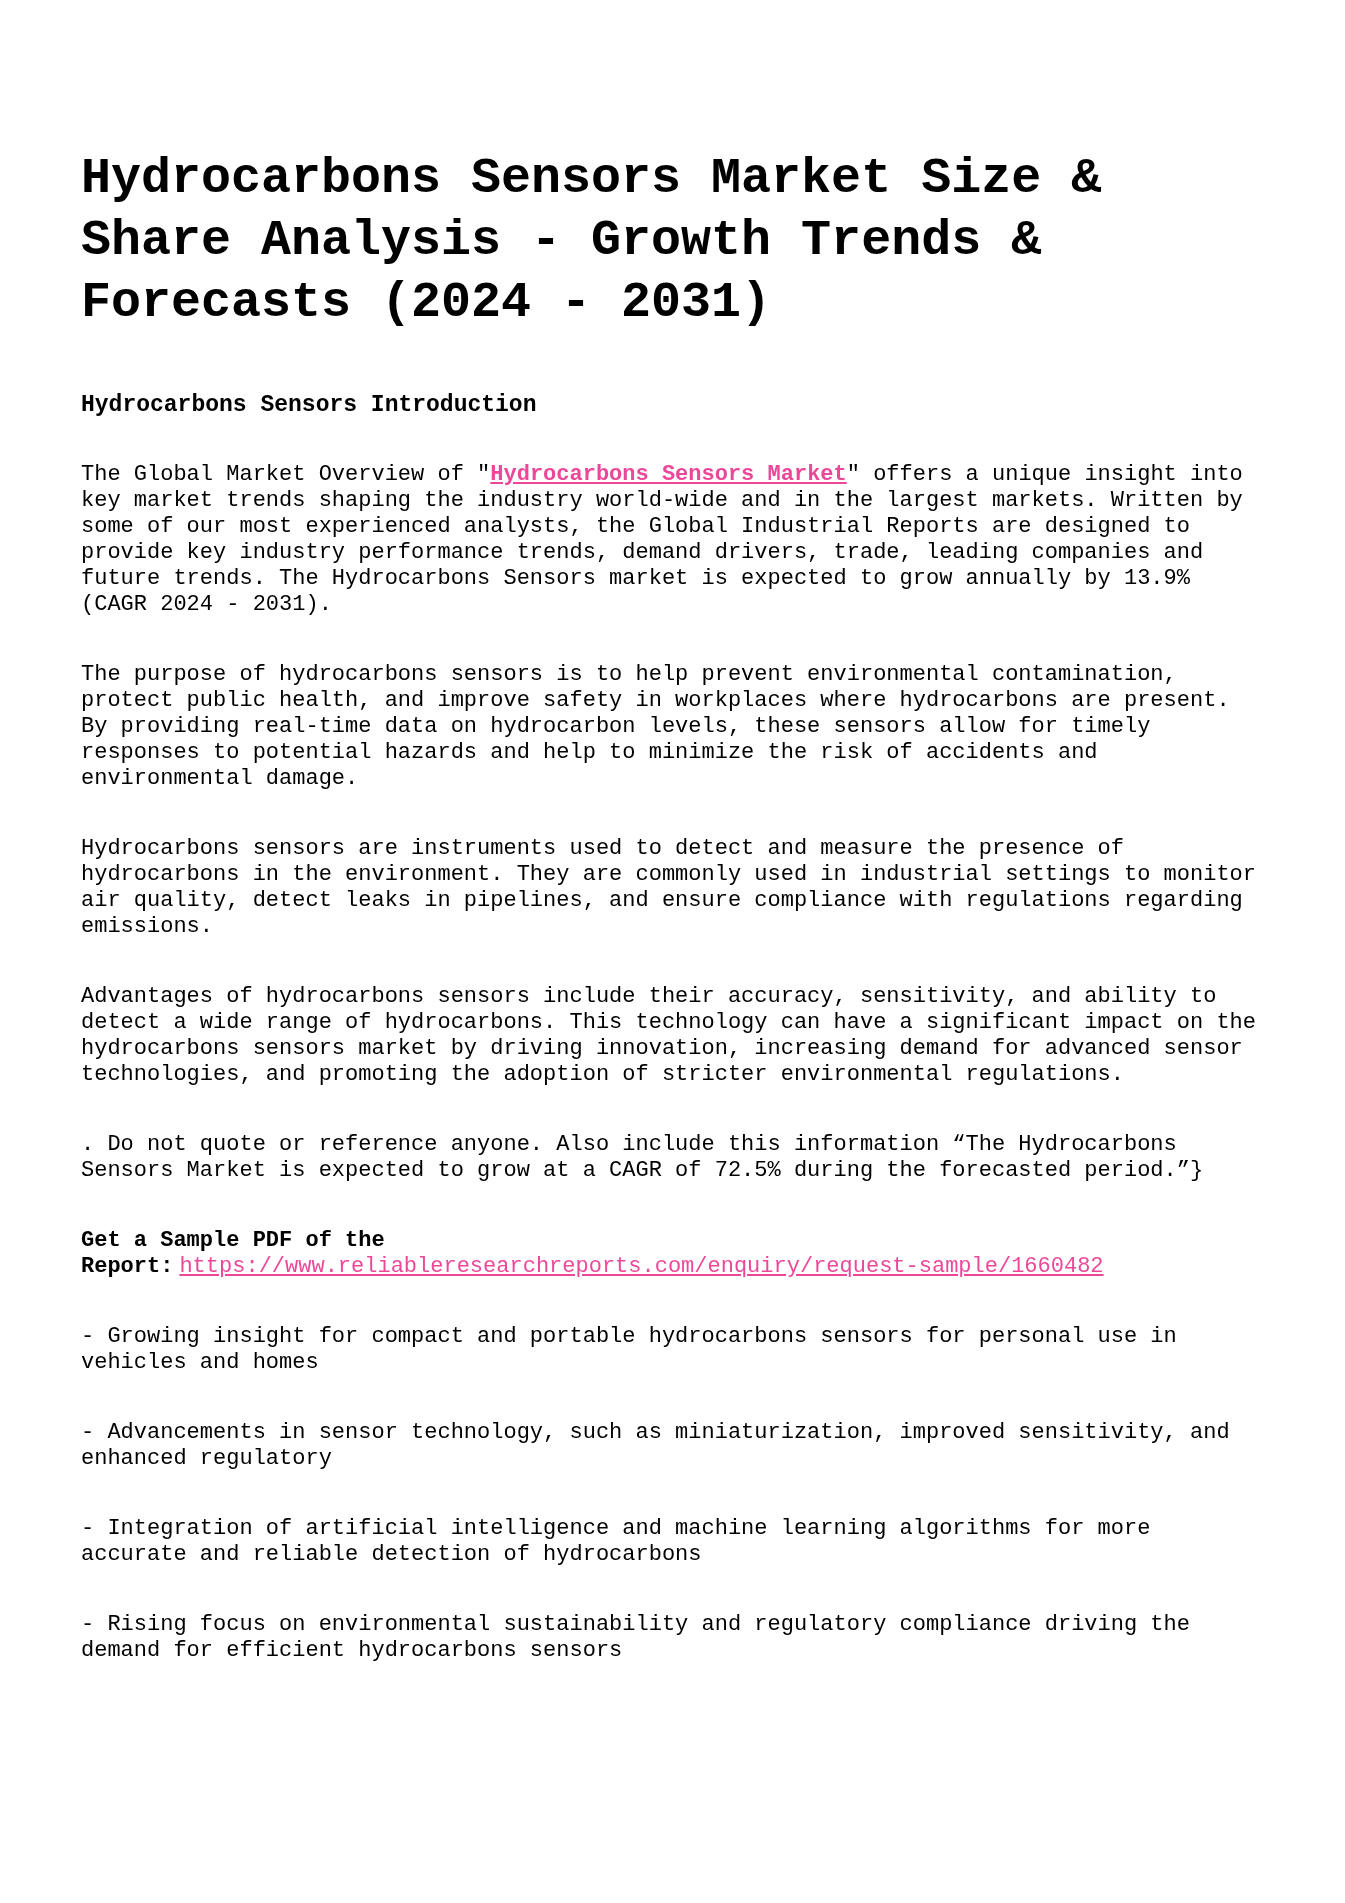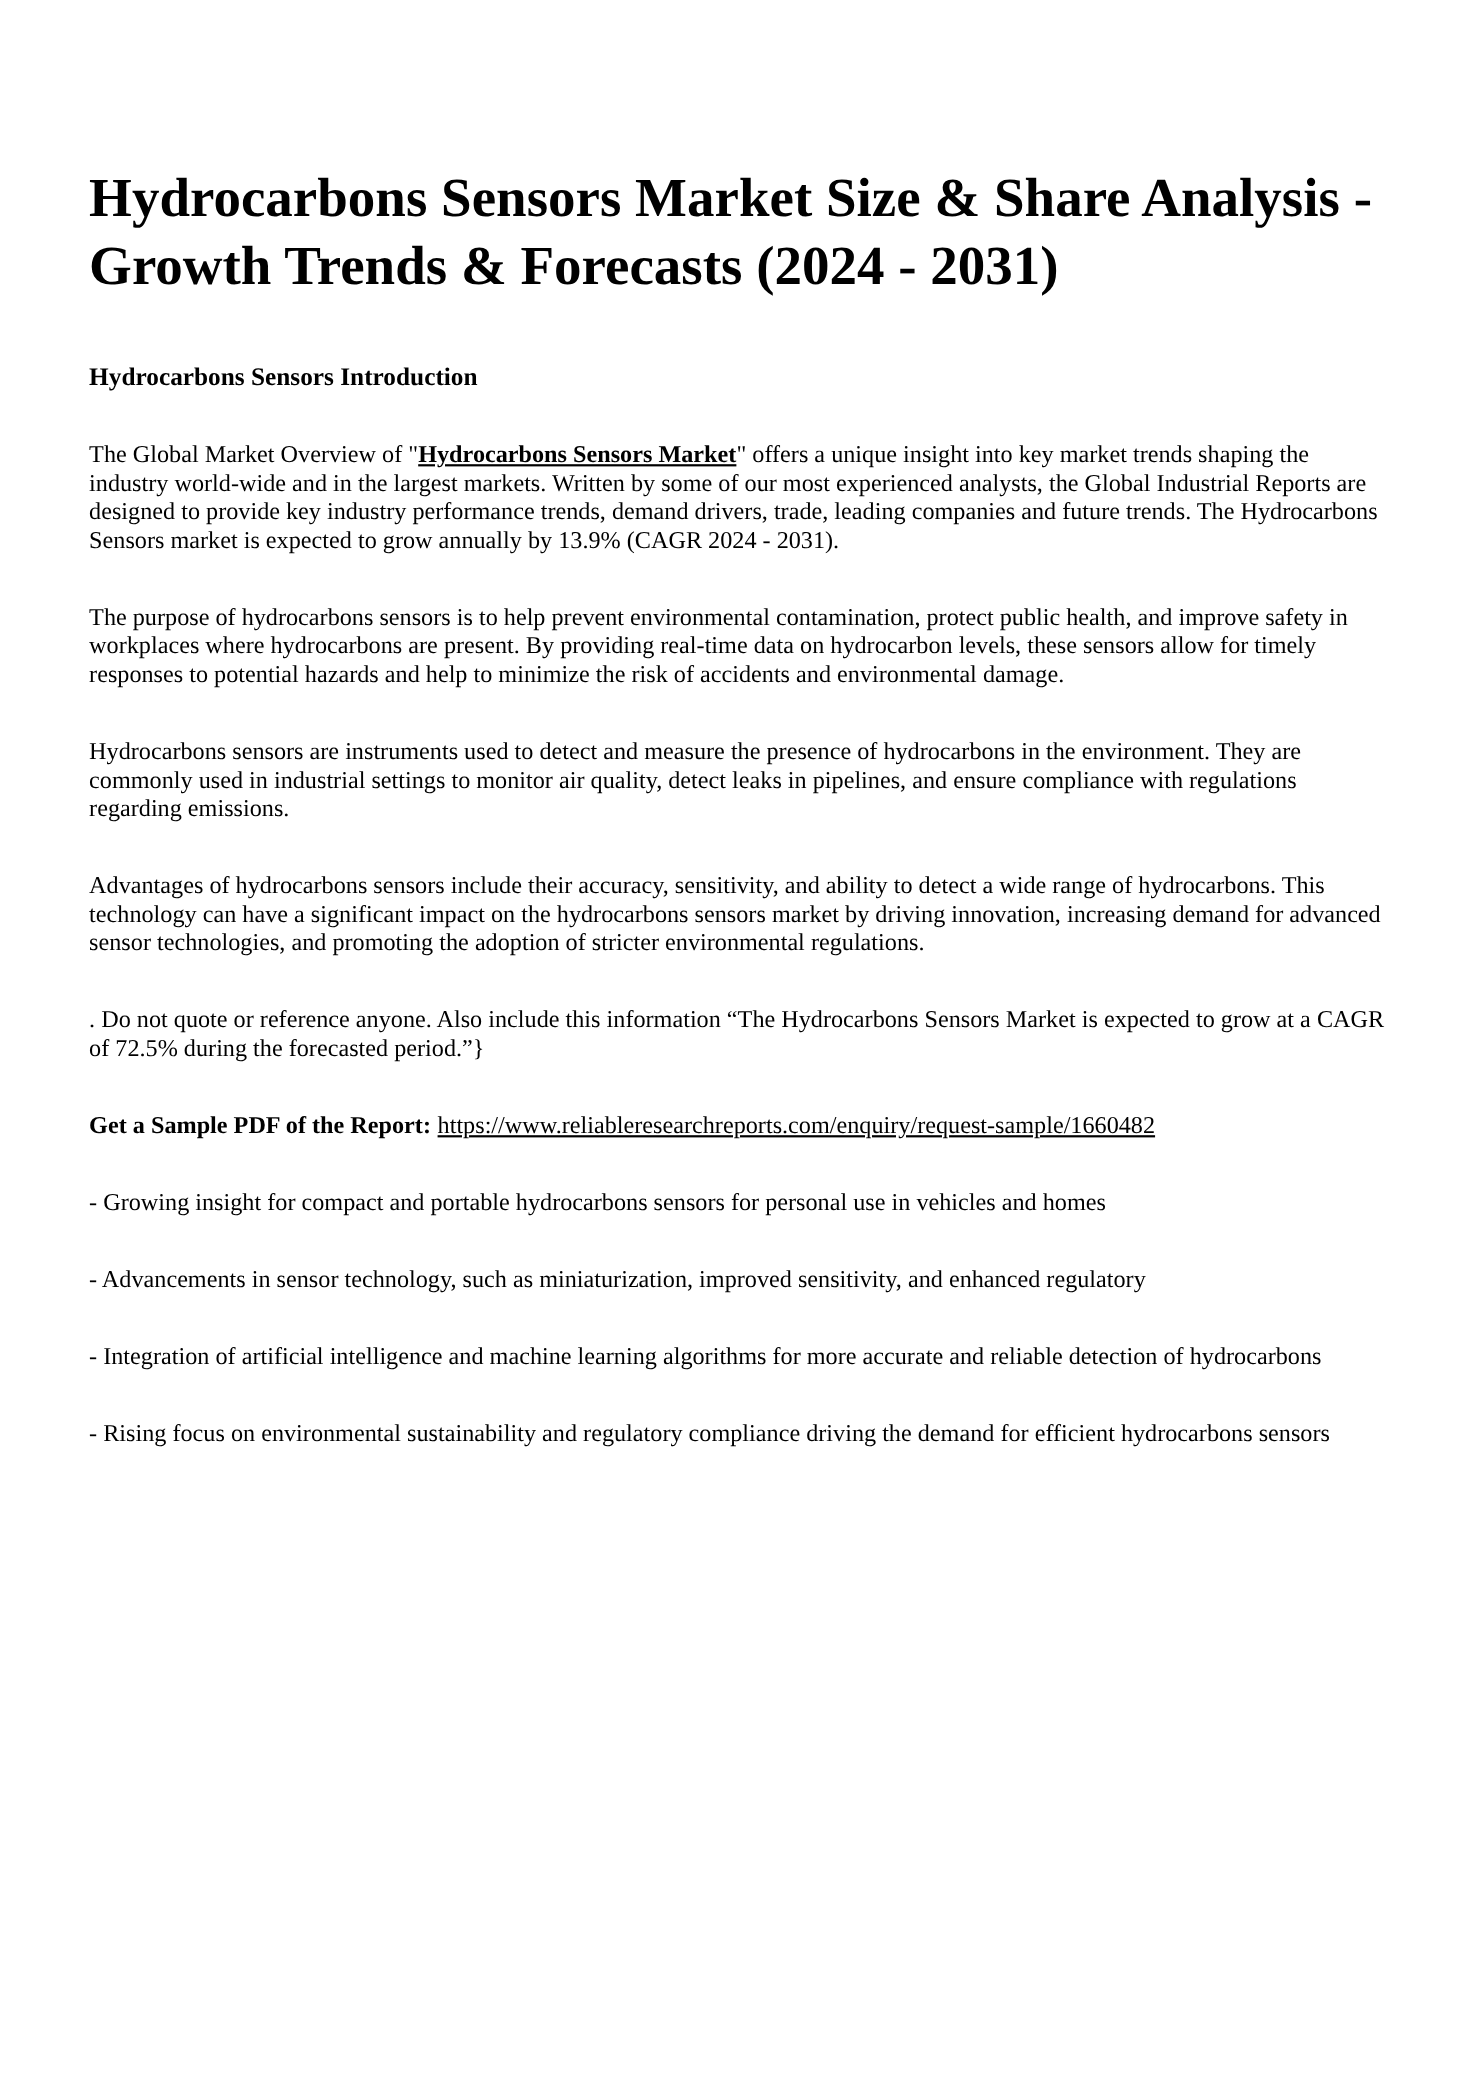--- a/index.html
+++ b/index.html
@@ -8,41 +8,41 @@
     background: #ffffff;
   }
   .page {
     position: relative;
     width: 1345px;
     height: 1903px;
     box-sizing: border-box;
     background: #ffffff;
     color: #000000;
     padding: 148px 81px 0 81px;
-    font-family: Liberation Serif, serif;
+    font-family: Liberation Mono, monospace;
     overflow: hidden;
   }
   h1.doc-title {
     font-size: 50px;
     line-height: 62px;
     font-weight: bold;
     margin: 0 0 58px 0;
     letter-spacing: 0;
   }
   .block {
     font-size: 22px;
     line-height: 26px;
     margin: 44px 0;
   }
   .heading {
     font-weight: bold;
     font-size: 23px;
   }
   a.doc-link {
-    color: #000000;
+    color: #ec4899;
     text-decoration: underline;
     cursor: pointer;
   }
   a.doc-link.bold {
     font-weight: bold;
   }
   .sample-block {
     max-width: 1130px;
   }
   .sample-label {

